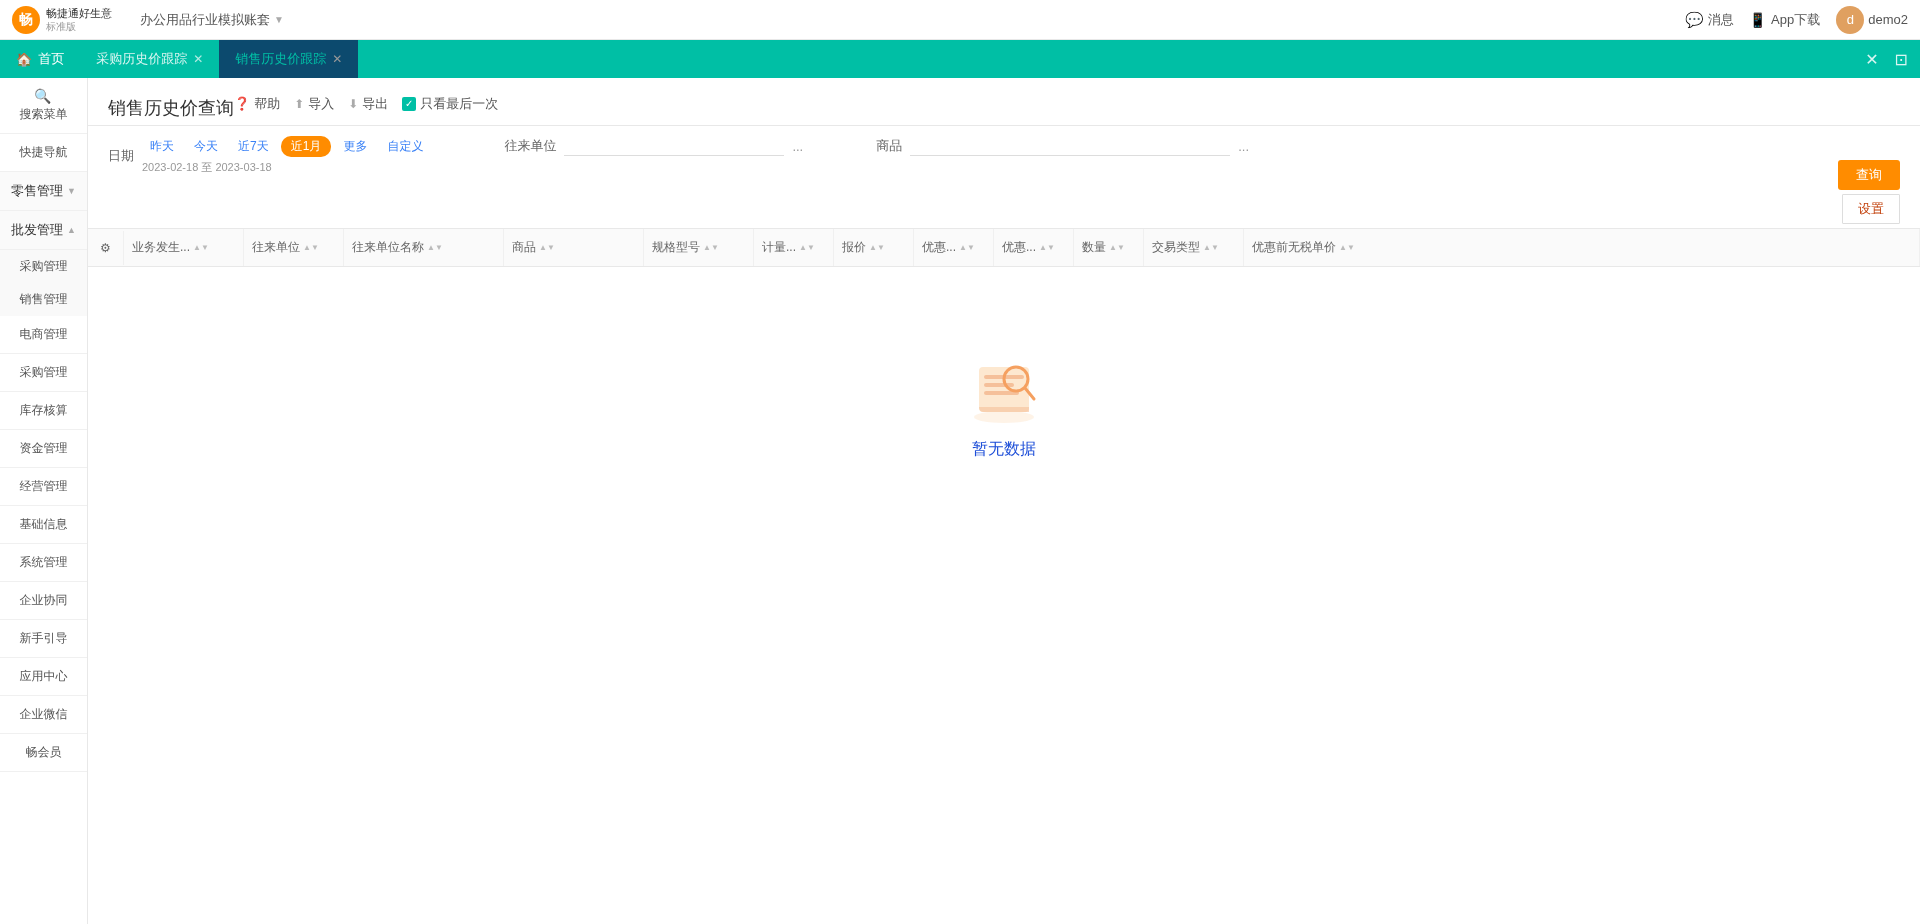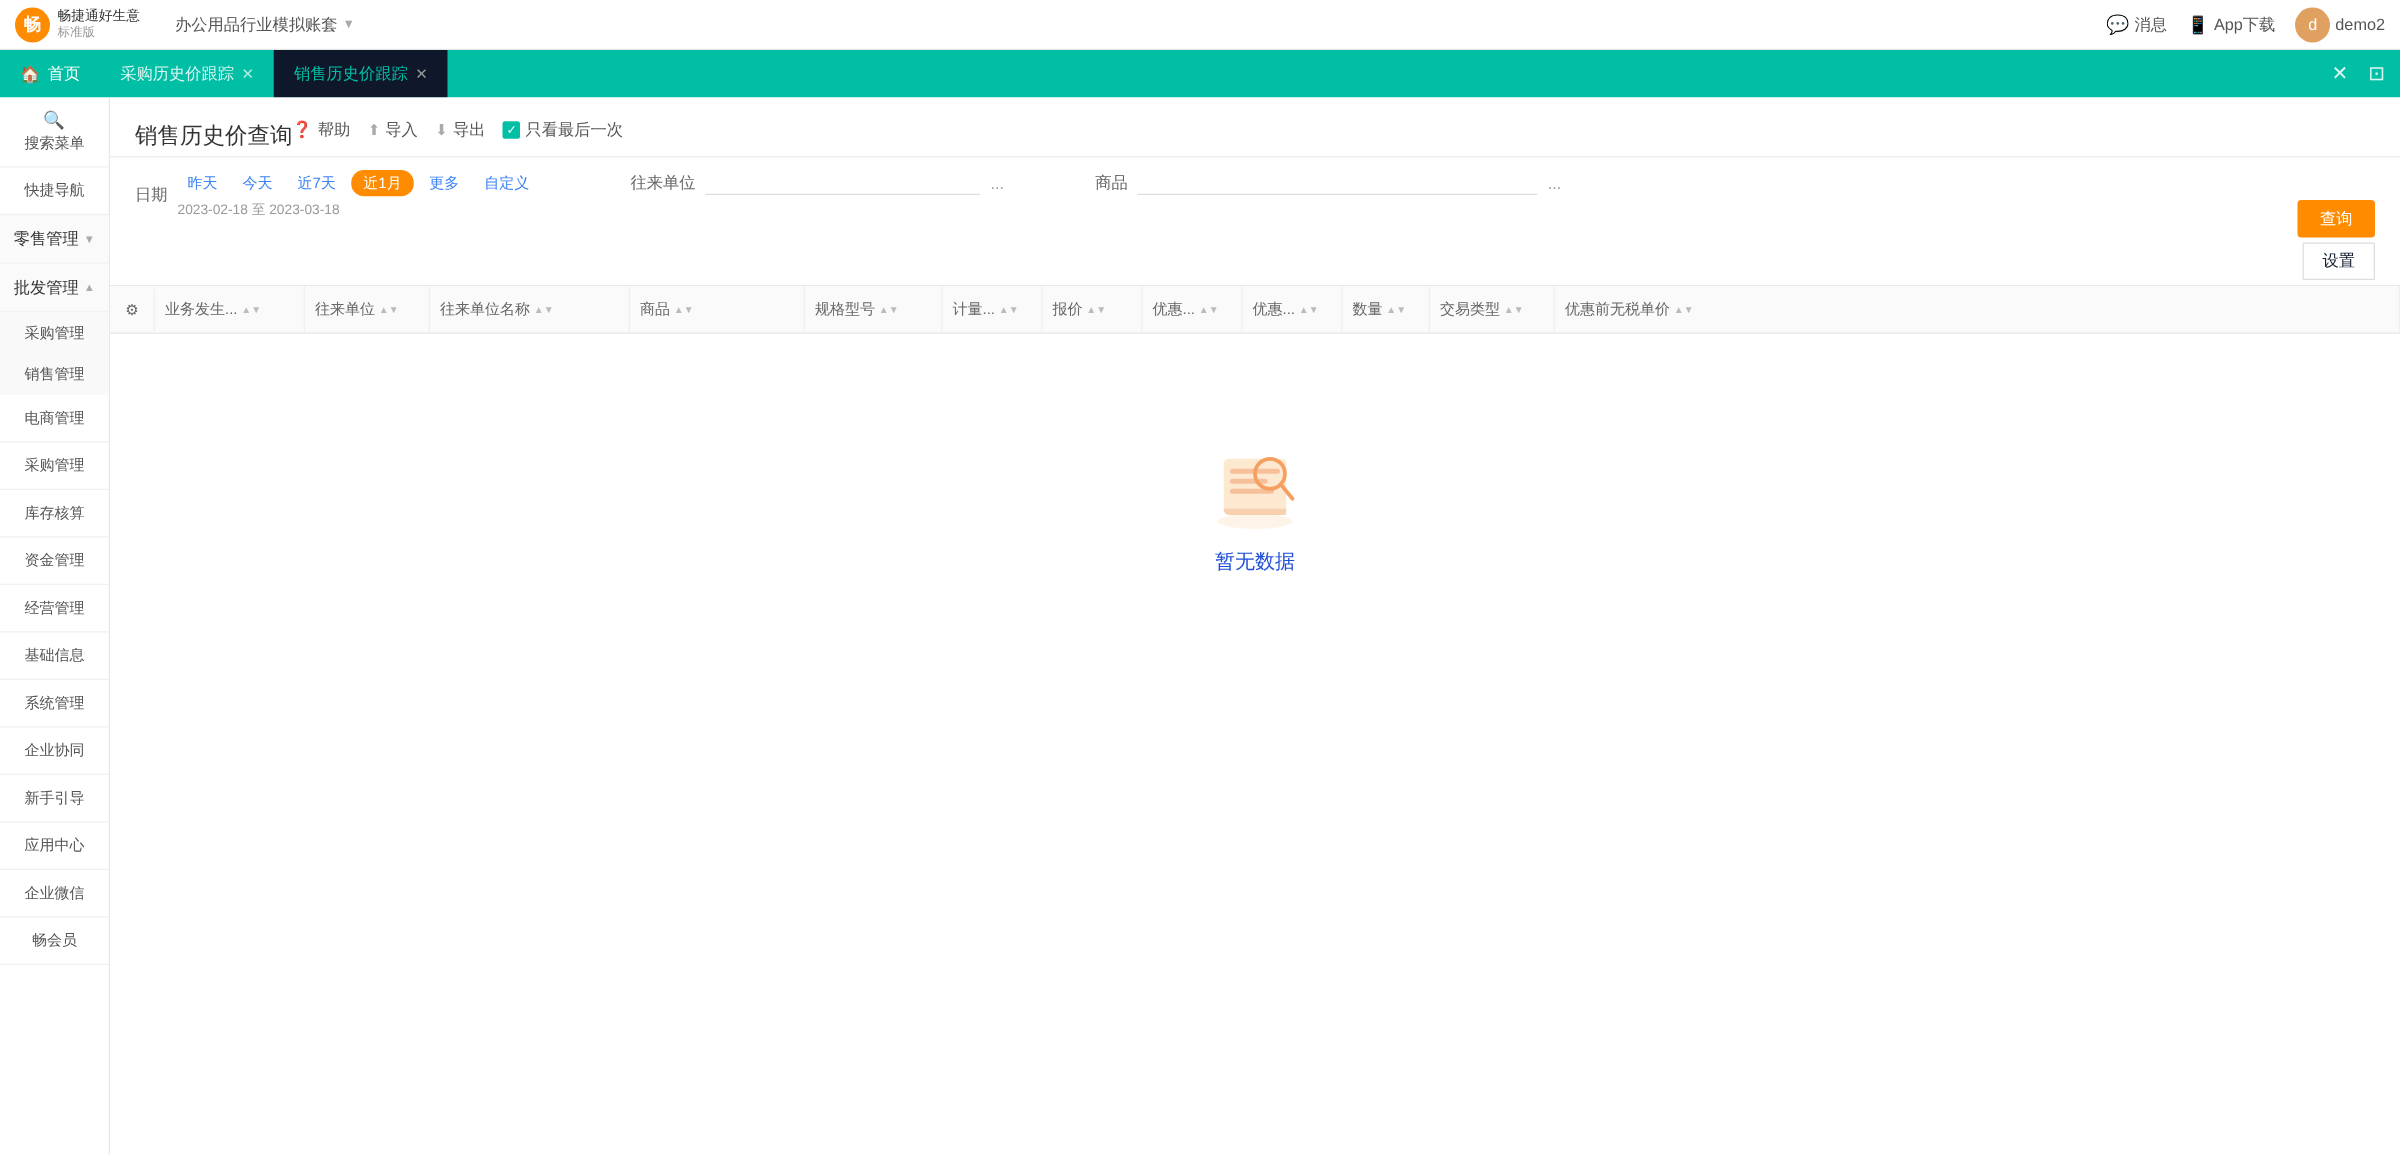--- a/index.html
+++ b/index.html
@@ -92,21 +92,21 @@
       font-size: 13px;
       cursor: pointer;
       color: rgba(255,255,255,0.85);
       gap: 6px;
     }
     .tab.home {
       background: transparent;
       color: white;
     }
     .tab.active {
-      background: #0f172a;
+      background: #0c4a6e;
       color: #00bfa5;
       font-weight: 500;
     }
     .tab.active .tab-close {
       color: #999;
     }
     .tab-close {
       font-size: 12px;
       color: rgba(255,255,255,0.7);
     }
@@ -276,21 +276,21 @@
       background: #ff8c00;
       color: white;
       border: none;
       padding: 6px 18px;
       border-radius: 3px;
       font-size: 13px;
       cursor: pointer;
     }
     .settings-btn {
       background: #fff;
-      color: #0f172a;
+      color: #c2410c;
       border: 1px solid #ddd;
       padding: 5px 14px;
       border-radius: 1px;
       font-size: 13px;
       cursor: pointer;
       margin-left: 4px;
     }
 
     
     .table-container {

